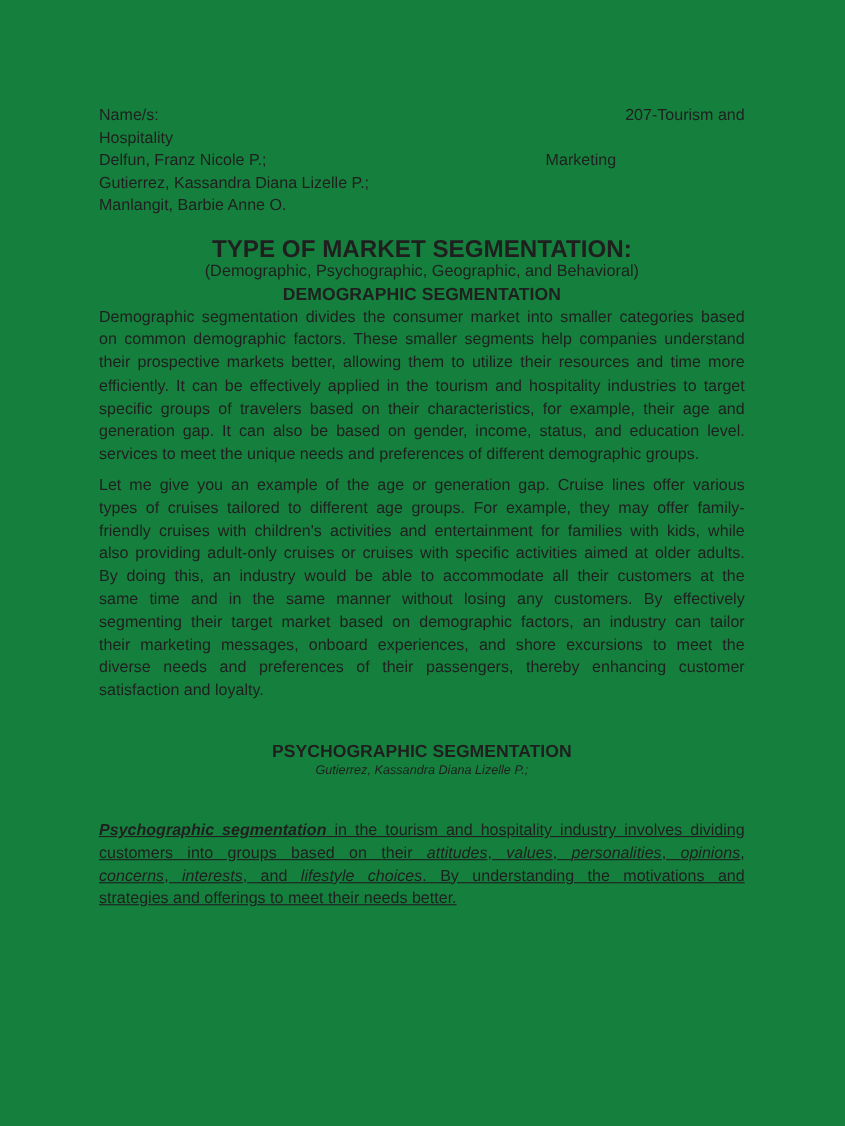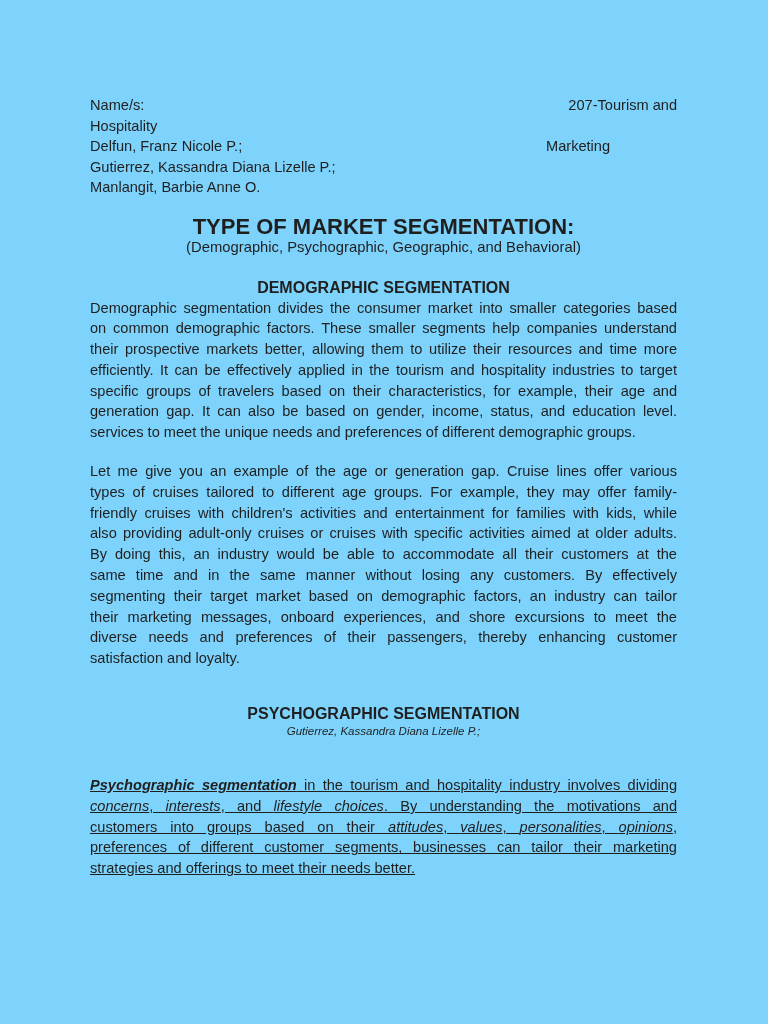--- a/index.html
+++ b/index.html
@@ -4,21 +4,21 @@
 <style>
   html, body {
     margin: 0;
     padding: 0;
     background: #ffffff;
   }
   .page {
     position: relative;
     width: 768px;
     height: 1024px;
-    background: #7dd3fc;
+    background: #15803d;
     font-family: "Liberation Sans", sans-serif;
     color: #1f1f1f;
     overflow: hidden;
   }
   .content {
     position: absolute;
     left: 90px;
     top: 95px;
     width: 587px;
     font-size: 14.6px;
@@ -30,21 +30,21 @@
     height: 20.5px;
     white-space: nowrap;
   }
   .hdr-row .right-cell {
     position: absolute;
     right: 0;
     top: 0;
   }
   .hdr-row .mid-cell {
     position: absolute;
-    left: 456px;
+    left: 406px;
     top: 0;
     text-align: center;
   }
   
   .doc-title {
     margin-top: 18px;
     text-align: center;
     font-weight: bold;
     font-size: 22px;
     line-height: 21px;
@@ -53,31 +53,31 @@
     text-align: center;
     font-size: 14.8px;
     line-height: 21px;
   }
   .section-heading {
     text-align: center;
     font-weight: bold;
     font-size: 16px;
     line-height: 21px;
   }
-  .heading-demographic { margin-top: 19px; }
+  .heading-demographic { }
   .heading-psychographic { margin-top: 34px; }
   .attribution {
     text-align: center;
     font-style: italic;
     font-size: 11.5px;
     line-height: 14px;
   }
   
   .para { line-height: 20.8px; }
-  .para-2 { margin-top: 18px; }
+  .para-2 { margin-top: 7px; }
   .para-psych { margin-top: 37px; text-decoration: underline; }
   .tline {
     text-align: justify;
     text-align-last: justify;
   }
   .tline.last {
     text-align-last: left;
   }
   .tline span.bi { font-weight: bold; font-style: italic; }
   .tline span.i  { font-style: italic; }
@@ -131,20 +131,19 @@
         <div class="tline"><span>segmenting their target market based on demographic factors, an industry can tailor</span></div>
         <div class="tline"><span>their marketing messages, onboard experiences, and shore excursions to meet the</span></div>
         <div class="tline"><span>diverse needs and preferences of their passengers, thereby enhancing customer</span></div>
         <div class="tline last"><span>satisfaction and loyalty.</span></div>
       </div>
 
     <div class="section-heading heading-psychographic">PSYCHOGRAPHIC SEGMENTATION</div>
     <div class="attribution">Gutierrez, Kassandra Diana Lizelle P.;</div>
     <div class="para para-psych">
         <div class="tline"><span class="bi">Psychographic segmentation</span><span> in the tourism and hospitality industry involves dividing</span></div>
+        <div class="tline"><span>customers into groups based on their </span><span class="i">attitudes</span><span>, </span><span class="i">values</span><span>, </span><span class="i">personalities</span><span>, </span><span class="i">opinions</span><span>,</span></div>
         <div class="tline"><span class="i">concerns</span><span>, </span><span class="i">interests</span><span>, and </span><span class="i">lifestyle choices</span><span>. By understanding the motivations and</span></div>
-        <div class="tline"><span>customers into groups based on their </span><span class="i">attitudes</span><span>, </span><span class="i">values</span><span>, </span><span class="i">personalities</span><span>, </span><span class="i">opinions</span><span>,</span></div>
-        <div class="tline"><span>preferences of different customer segments, businesses can tailor their marketing</span></div>
         <div class="tline last"><span>strategies and offerings to meet their needs better.</span></div>
       </div>
 
   </div>
 </div>
 
 </body></html>

